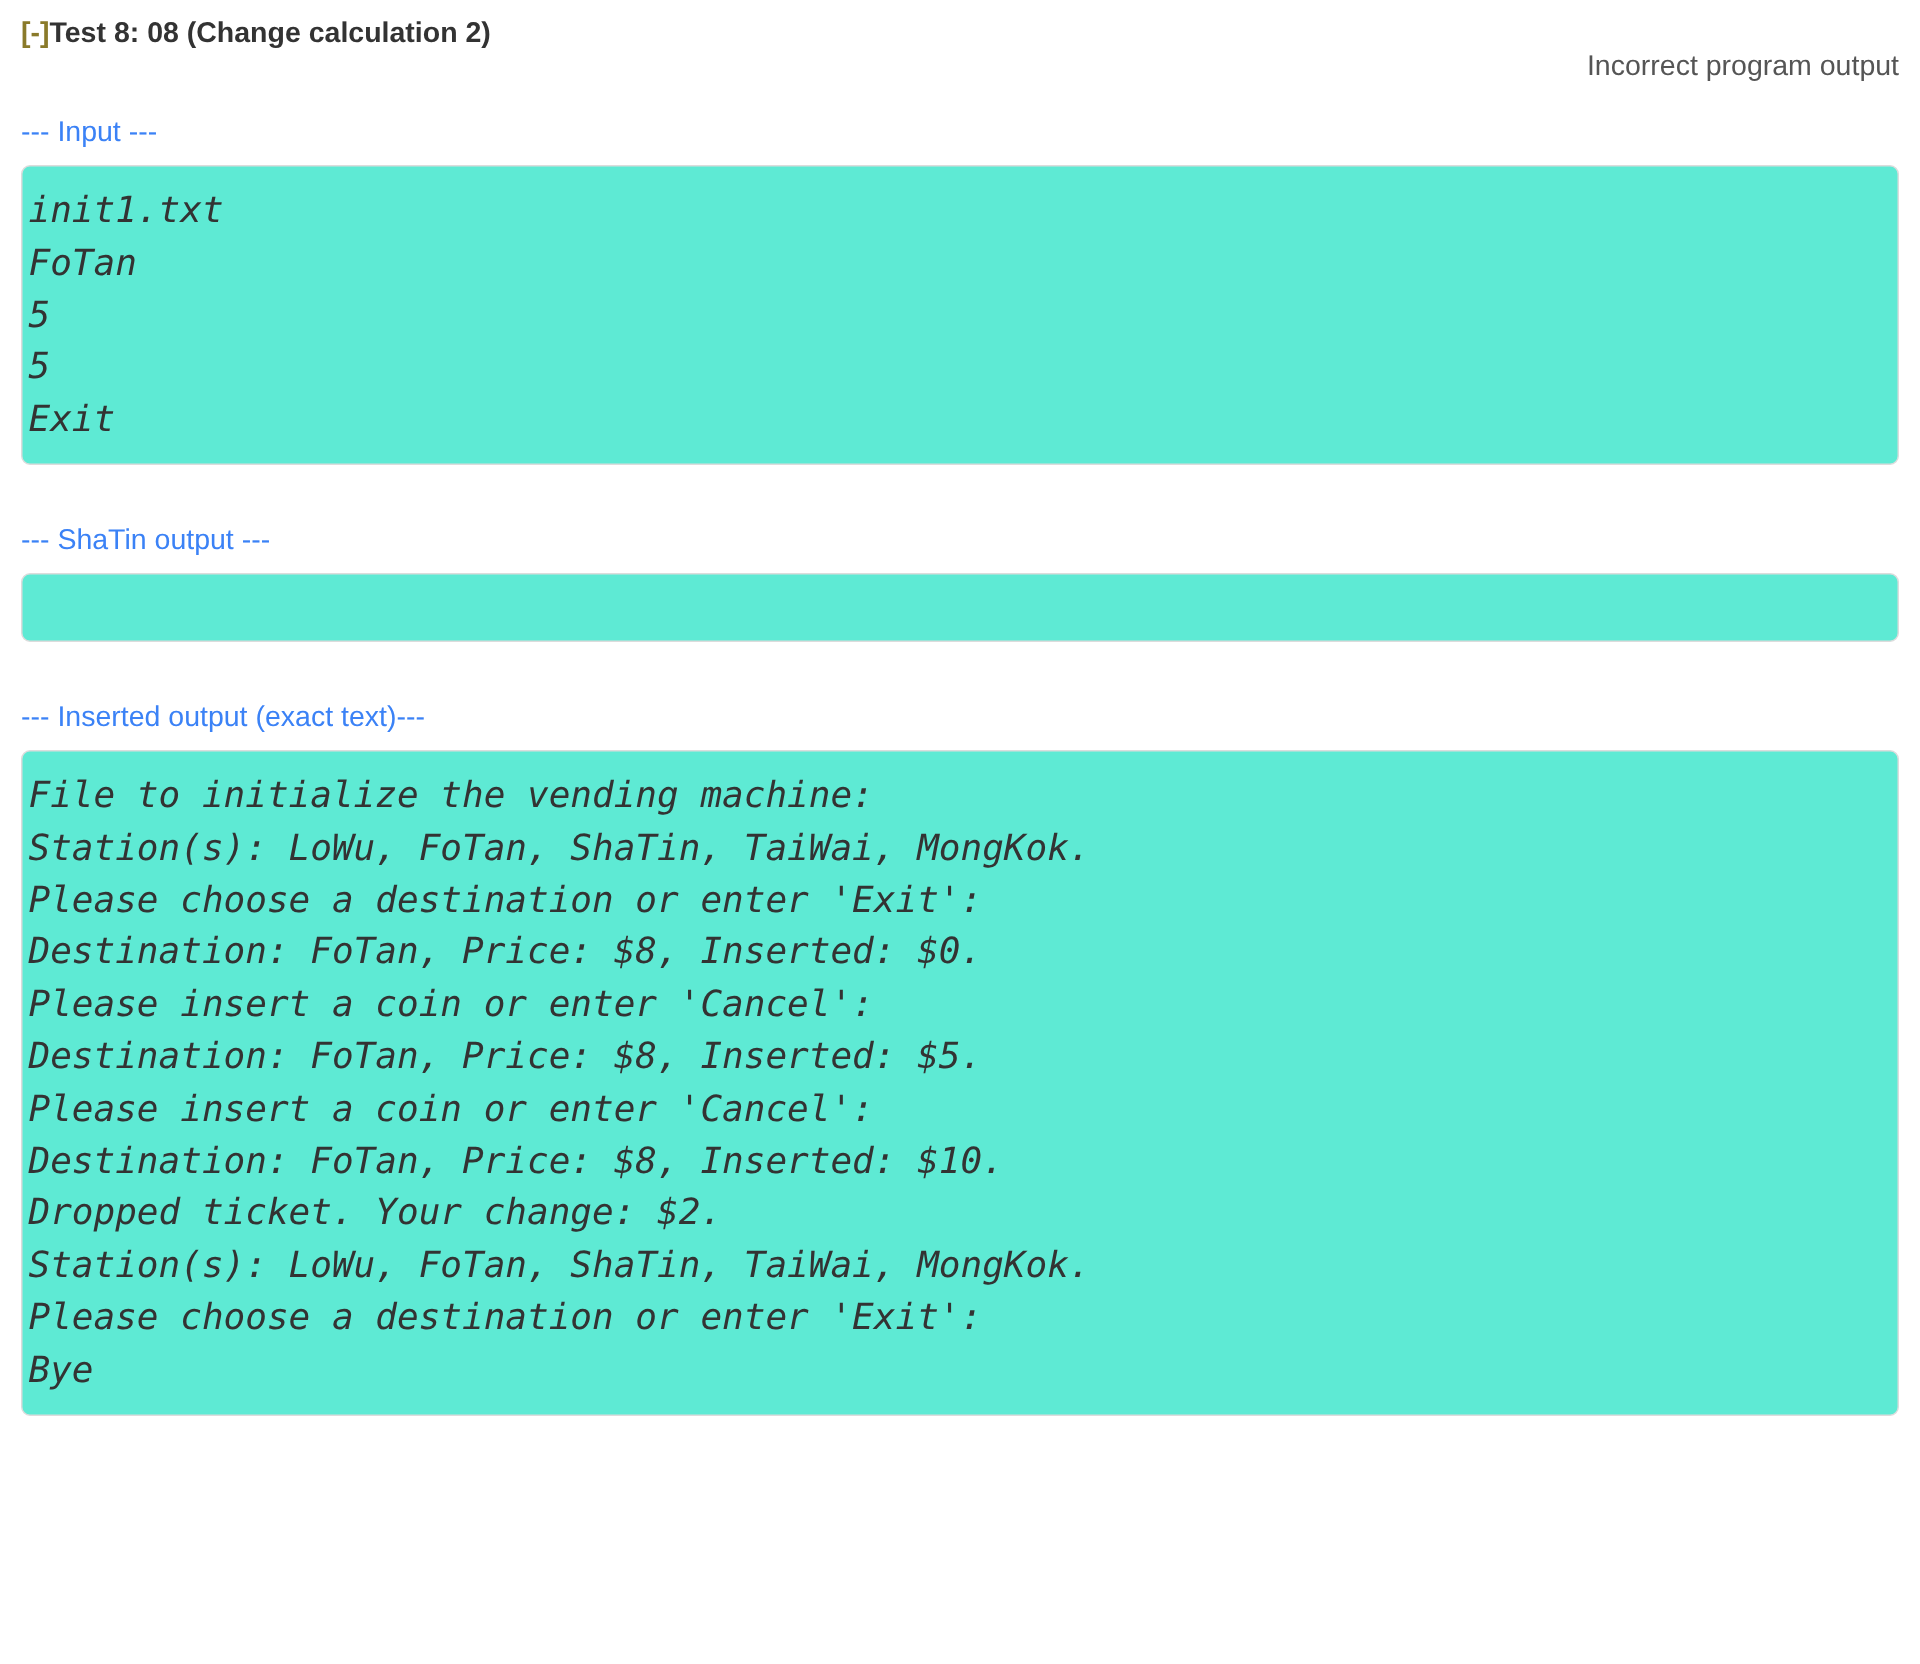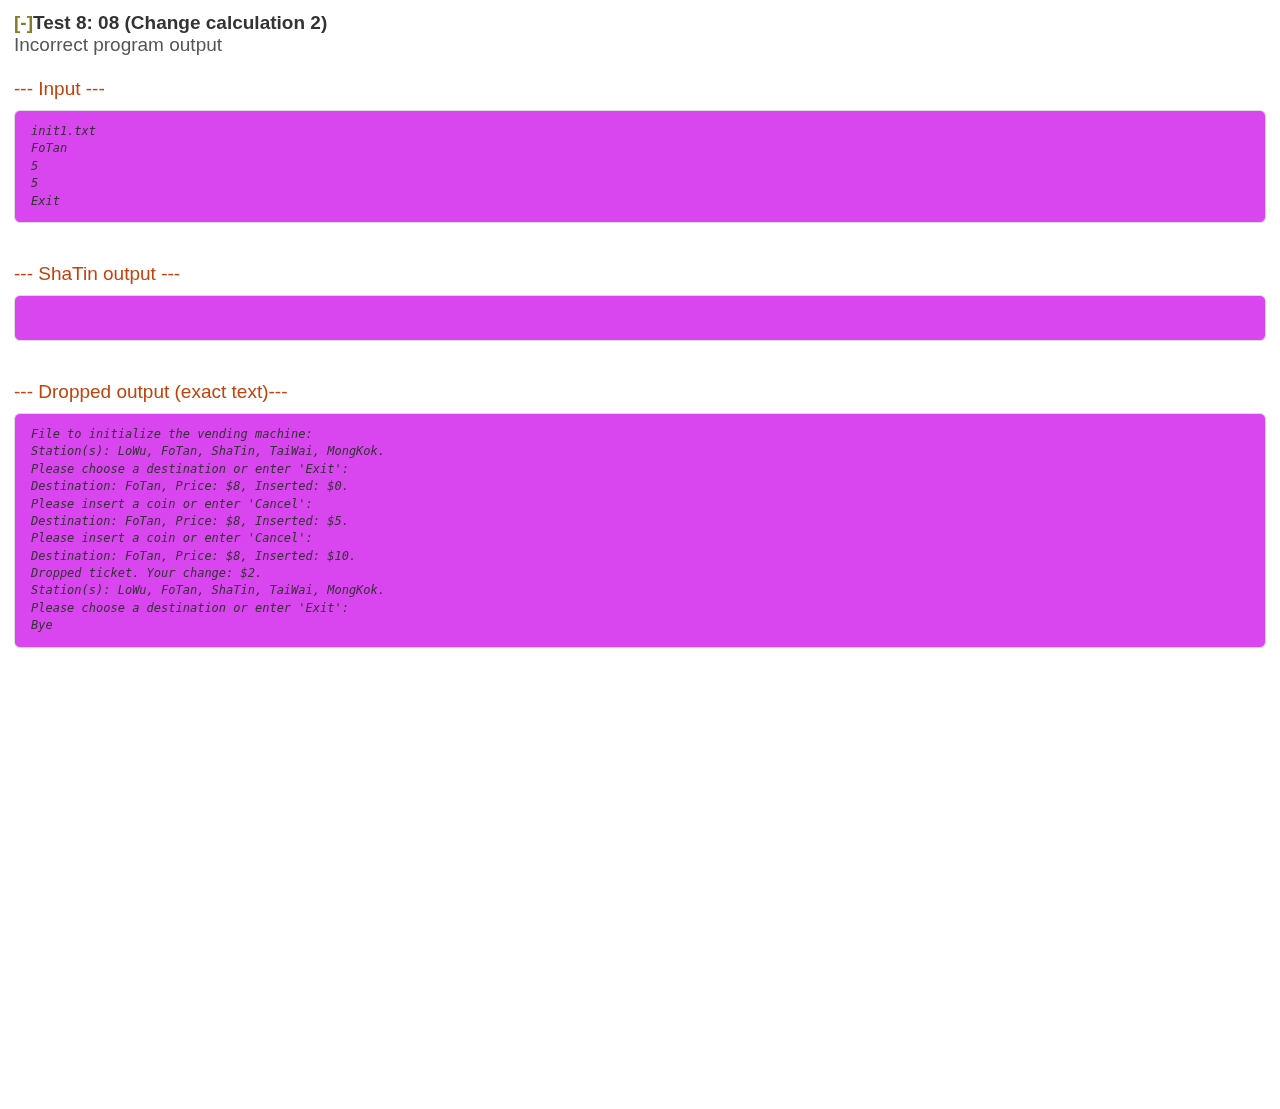--- a/index.html
+++ b/index.html
@@ -19,34 +19,35 @@
       color: #333;
     }
     .collapse-toggle {
       color: #8a7a2a;
       font-weight: bold;
       cursor: pointer;
     }
     .status-line {
       color: #555;
       margin-bottom: 22px;
+      text-align: right;
     }
     .section-label {
-      color: #c2410c;
+      color: #3b82f6;
       margin-top: 6px;
       margin-bottom: 10px;
     }
     .code-box {
-      background: #d946ef;
+      background: #5eead4;
       border: 1px solid #dcdcdc;
       border-radius: 6px;
-      padding: 12px 16px;
+      padding: 12px 4px;
       font-family: "Menlo", "Consolas", "DejaVu Sans Mono", monospace;
       font-style: italic;
-      font-size: 12px;
+      font-size: 24px;
       line-height: 1.45;
       color: #333;
       white-space: pre-wrap;
       margin-bottom: 40px;
     }
     .code-box.empty {
       min-height: 46px;
     }
   </style>
 </head>
@@ -61,21 +62,21 @@
 <div class="section-label">--- Input ---</div>
 <div class="code-box">init1.txt
 FoTan
 5
 5
 Exit</div>
 
 <div class="section-label">--- ShaTin output ---</div>
 <div class="code-box empty"></div>
 
-<div class="section-label">--- Dropped output (exact text)---</div>
+<div class="section-label">--- Inserted output (exact text)---</div>
 <div class="code-box">File to initialize the vending machine:
 Station(s): LoWu, FoTan, ShaTin, TaiWai, MongKok.
 Please choose a destination or enter 'Exit':
 Destination: FoTan, Price: $8, Inserted: $0.
 Please insert a coin or enter 'Cancel':
 Destination: FoTan, Price: $8, Inserted: $5.
 Please insert a coin or enter 'Cancel':
 Destination: FoTan, Price: $8, Inserted: $10.
 Dropped ticket. Your change: $2.
 Station(s): LoWu, FoTan, ShaTin, TaiWai, MongKok.

